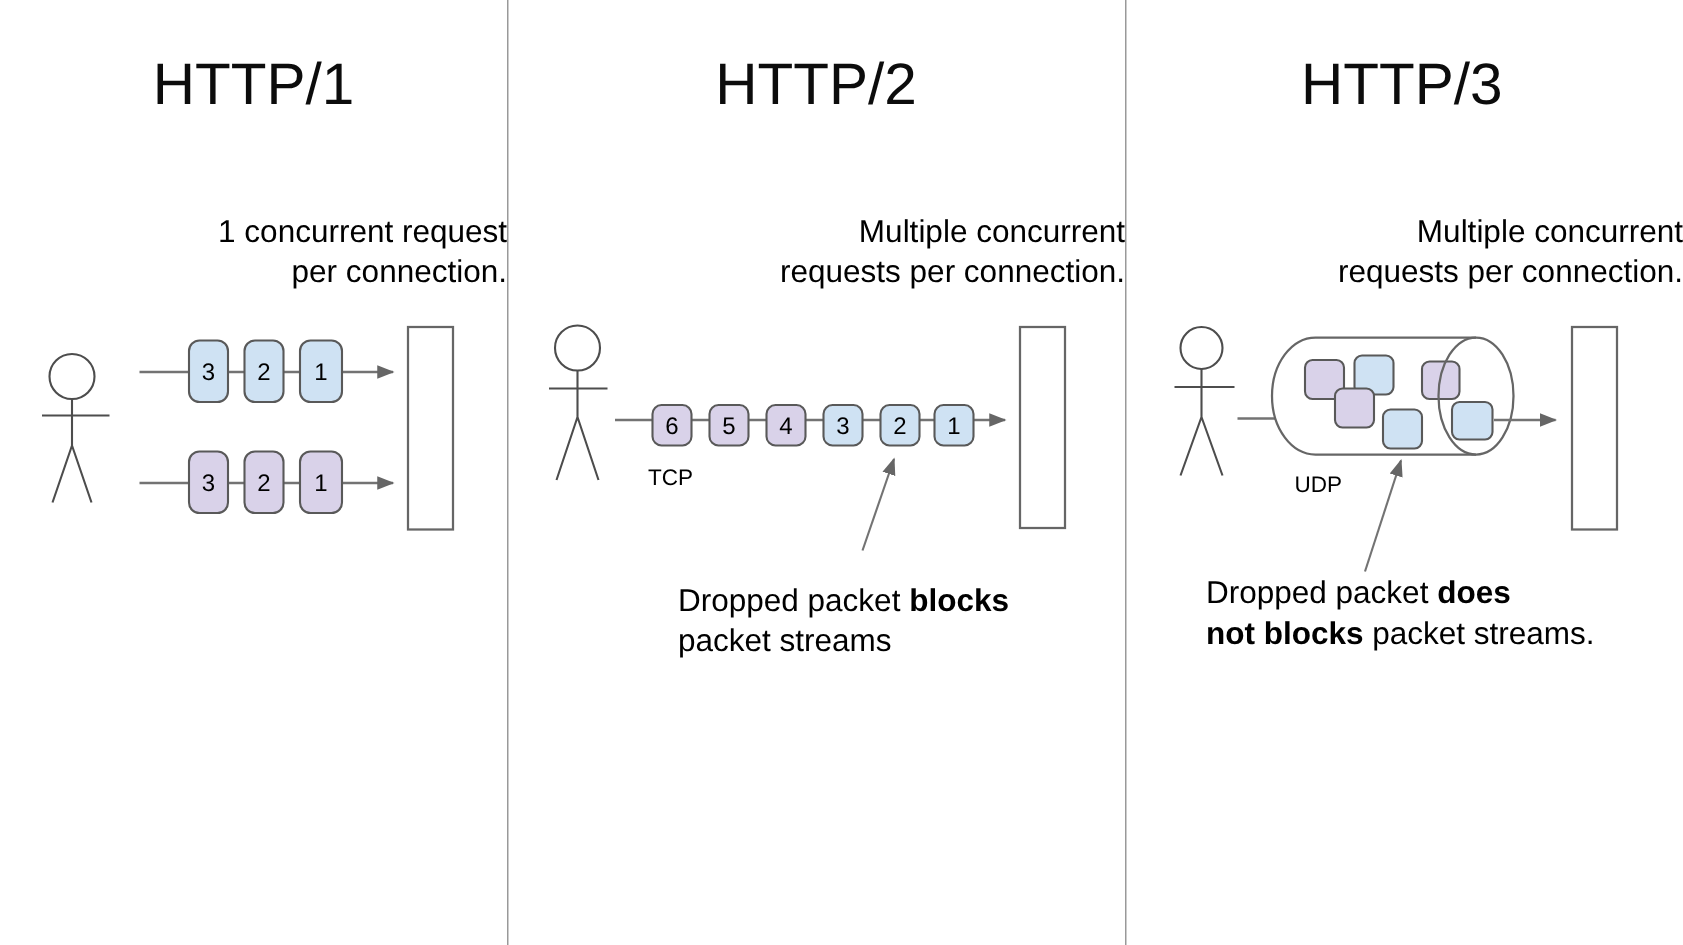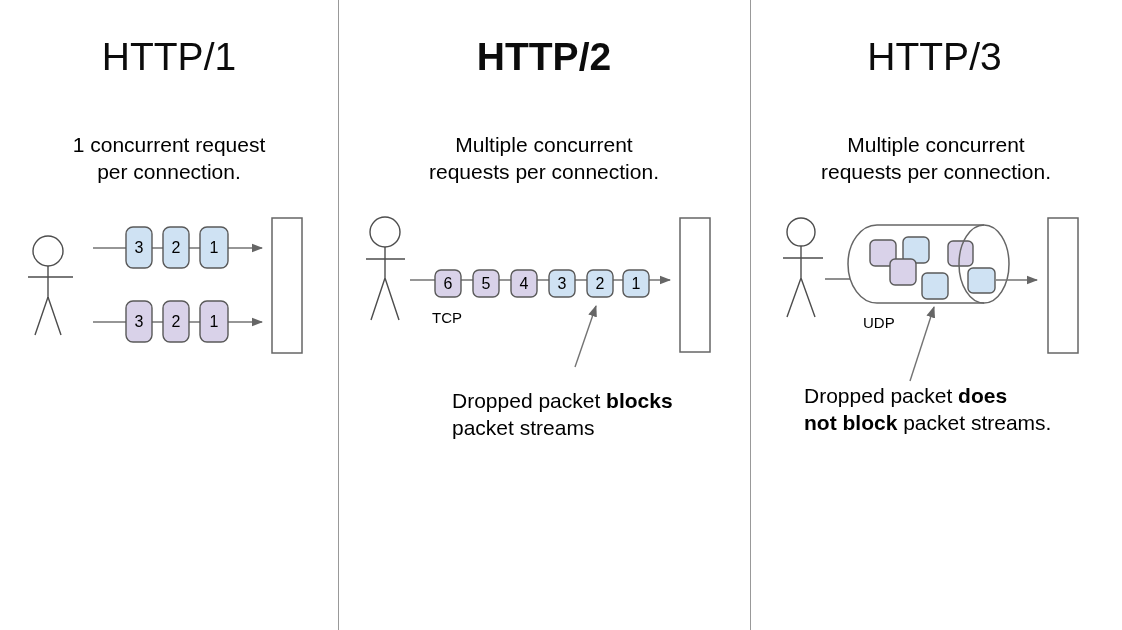--- a/index.html
+++ b/index.html
@@ -4,23 +4,23 @@
 <style>
   html,body{margin:0;padding:0;background:#fff;}
   .page{position:relative;width:1122px;height:630px;background:#fff;overflow:hidden;
         font-family:"Liberation Sans",sans-serif;color:#000;}
   .divider{position:absolute;top:0;width:1px;height:630px;background:#999;}
   #divider-1{left:338px;}
   #divider-2{left:750px;}
   .title{position:absolute;top:37px;font-size:39px;line-height:40px;text-align:center;
          color:#0c0c0c;letter-spacing:0;}
   #title-1{left:0;width:338px;}
-  #title-2{left:338px;width:412px;font-weight:bold;}
+  #title-2{left:338px;width:412px;}
   #title-3{left:750px;width:369px;}
-  .subtitle{position:absolute;top:131px;font-size:21px;line-height:27px;text-align:center;}
+  .subtitle{position:absolute;top:141px;font-size:21px;line-height:27px;text-align:right;}
   #subtitle-1{left:0;width:338px;}
   #subtitle-2{left:338px;width:412px;}
   #subtitle-3{left:750px;width:372px;}
   .annotation{position:absolute;font-size:21px;line-height:27px;text-align:left;}
   #annotation-2{left:452px;top:375px;width:260px;margin-top:12px;}
   #annotation-3{left:804px;top:382px;width:280px;}
   .annotation b{font-weight:700;}
   svg.diagram{position:absolute;left:0;top:0;}
   svg text{font-family:"Liberation Sans",sans-serif;font-size:16px;fill:#000;}
   svg text.lbl{font-size:15px;}
@@ -140,16 +140,16 @@
     <line x1="910" y1="381" x2="934" y2="307" stroke="#737373" stroke-width="1.4" marker-end="url(#ah)"></line>
   </svg>
 
   <div class="annotation" id="annotation-2">
     <div><span>Dropped packet </span><b>blocks</b></div>
     <div><span>packet streams</span></div>
   </div>
 
   <div class="annotation" id="annotation-3">
     <div><span>Dropped packet </span><b>does</b></div>
-    <div><b>not block</b><span> packet streams.</span></div>
+    <div><b>not blocks</b><span> packet streams.</span></div>
   </div>
 
 </div>
 
 </body></html>

